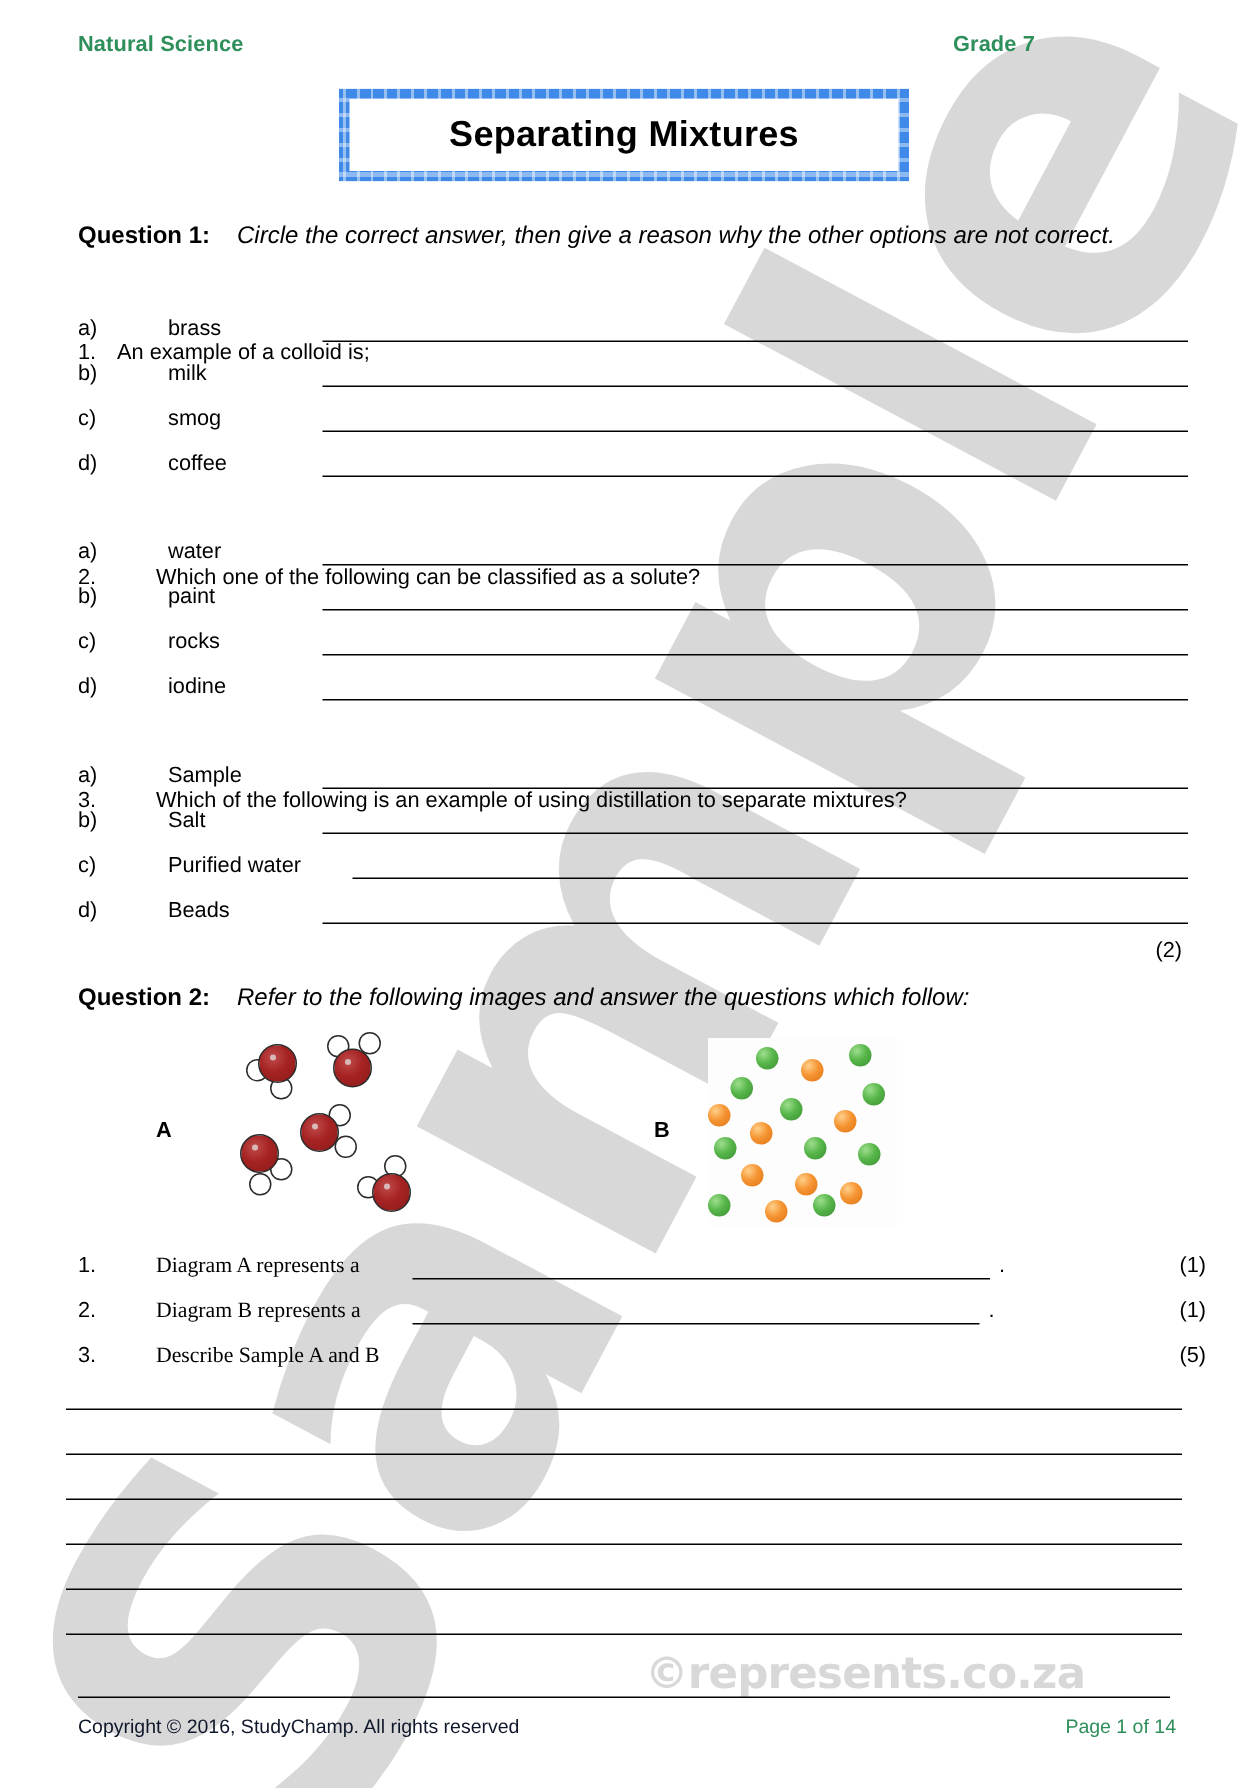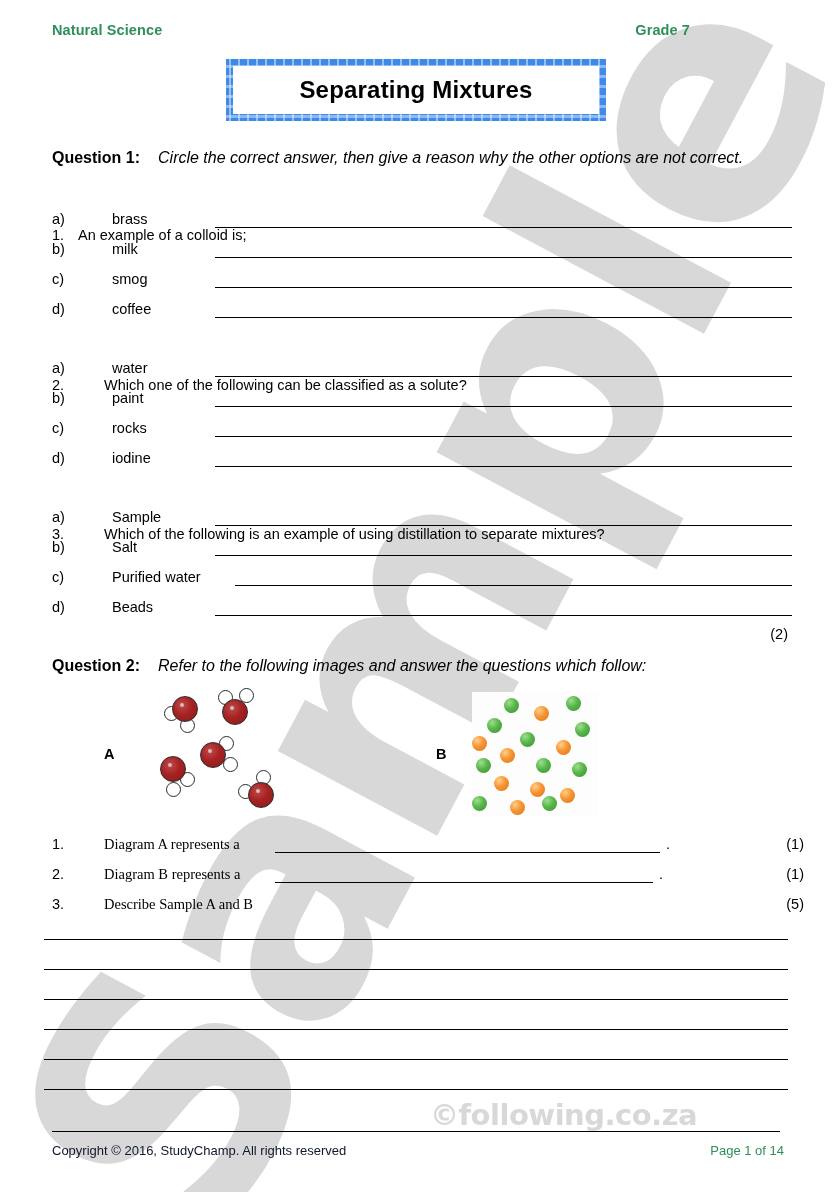--- a/index.html
+++ b/index.html
@@ -287,21 +287,21 @@
 </style>
 </head>
 <body>
 
 <div class="page">
 
   <div class="watermark">
     <div class="wm-sample">
       <span>Sample</span>
     </div>
-    <div class="wm-url">©following.co.za</div>
+    <div class="wm-url">©represents.co.za</div>
   </div>
 
   <div class="content">
 
     <div class="head-row">
       <div class="subject">Natural Science</div>
       <div class="grade">Grade 7</div>
     </div>
 
     <div class="title-box">

